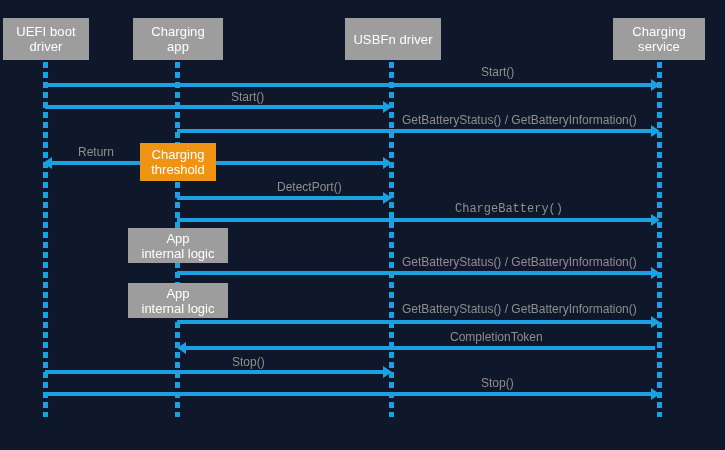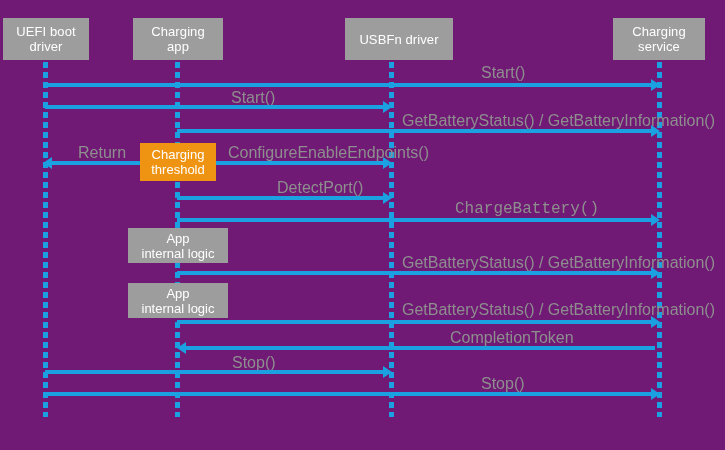--- a/index.html
+++ b/index.html
@@ -1,17 +1,17 @@
 <!DOCTYPE html>
 <html><head>
 <meta charset="utf-8">
 <style>
   html,body{margin:0;padding:0;background:#000;}
   body{width:725px;height:450px;overflow:hidden;font-family:"Liberation Sans",sans-serif;}
-  #stage{position:relative;width:725px;height:450px;background:#701a75;}
+  #stage{position:relative;width:725px;height:450px;background:#0f172a;}
 
   .lane-header{
     position:absolute;
     background:#9d9d9d;
     color:#ffffff;
     display:flex;
     align-items:center;
     justify-content:center;
     text-align:center;
     font-size:13px;
@@ -36,21 +36,21 @@
     position:absolute;
     width:0;height:0;
     border-top:6px solid transparent;
     border-bottom:6px solid transparent;
   }
   .arrow-head.right{border-left:9px solid #1ba1e2;}
   .arrow-head.left{border-right:9px solid #1ba1e2;}
   .msg-label{
     position:absolute;
     color:#8e8e8e;
-    font-size:16px;
+    font-size:12px;
     line-height:13px;
     white-space:nowrap;
   }
   .note-box{
     position:absolute;
     display:flex;
     align-items:center;
     justify-content:center;
     text-align:center;
     color:#ffffff;
@@ -74,21 +74,21 @@
     </span>
   </div>
 
   <div class="lane-header" style="left:133px;top:18px;width:90px;height:42px;">
     <span>
       <span>Charging</span><br>
       <span>app</span>
     </span>
   </div>
 
-  <div class="lane-header" style="left:345px;top:18px;width:108px;height:42px;">
+  <div class="lane-header" style="left:345px;top:18px;width:96px;height:42px;">
     <span>USBFn driver</span>
   </div>
 
   <div class="lane-header" style="left:613px;top:18px;width:92px;height:42px;">
     <span>
       <span>Charging</span><br>
       <span>service</span>
     </span>
   </div>
 
@@ -106,21 +106,20 @@
   <div class="arrow-head right" style="left:383px;top:101px;"></div>
 
   <div class="msg-label" style="left:402px;top:114px;">GetBatteryStatus() / GetBatteryInformation()</div>
   <div class="msg-line" style="left:177px;top:129px;width:476px;"></div>
   <div class="arrow-head right" style="left:651px;top:125px;"></div>
 
   <div class="msg-label" style="left:78px;top:146px;">Return</div>
   <div class="msg-line" style="left:52px;top:161px;width:124px;"></div>
   <div class="arrow-head left" style="left:43px;top:157px;"></div>
 
-  <div class="msg-label" style="left:228px;top:146px;">ConfigureEnableEndpoints()</div>
   <div class="msg-line" style="left:177px;top:161px;width:208px;"></div>
   <div class="arrow-head right" style="left:383px;top:157px;"></div>
 
   <div class="note-box orange" style="left:140px;top:143px;width:76px;height:38px;">
     <span>
       <span>Charging</span><br>
       <span>threshold</span>
     </span>
   </div>
 

